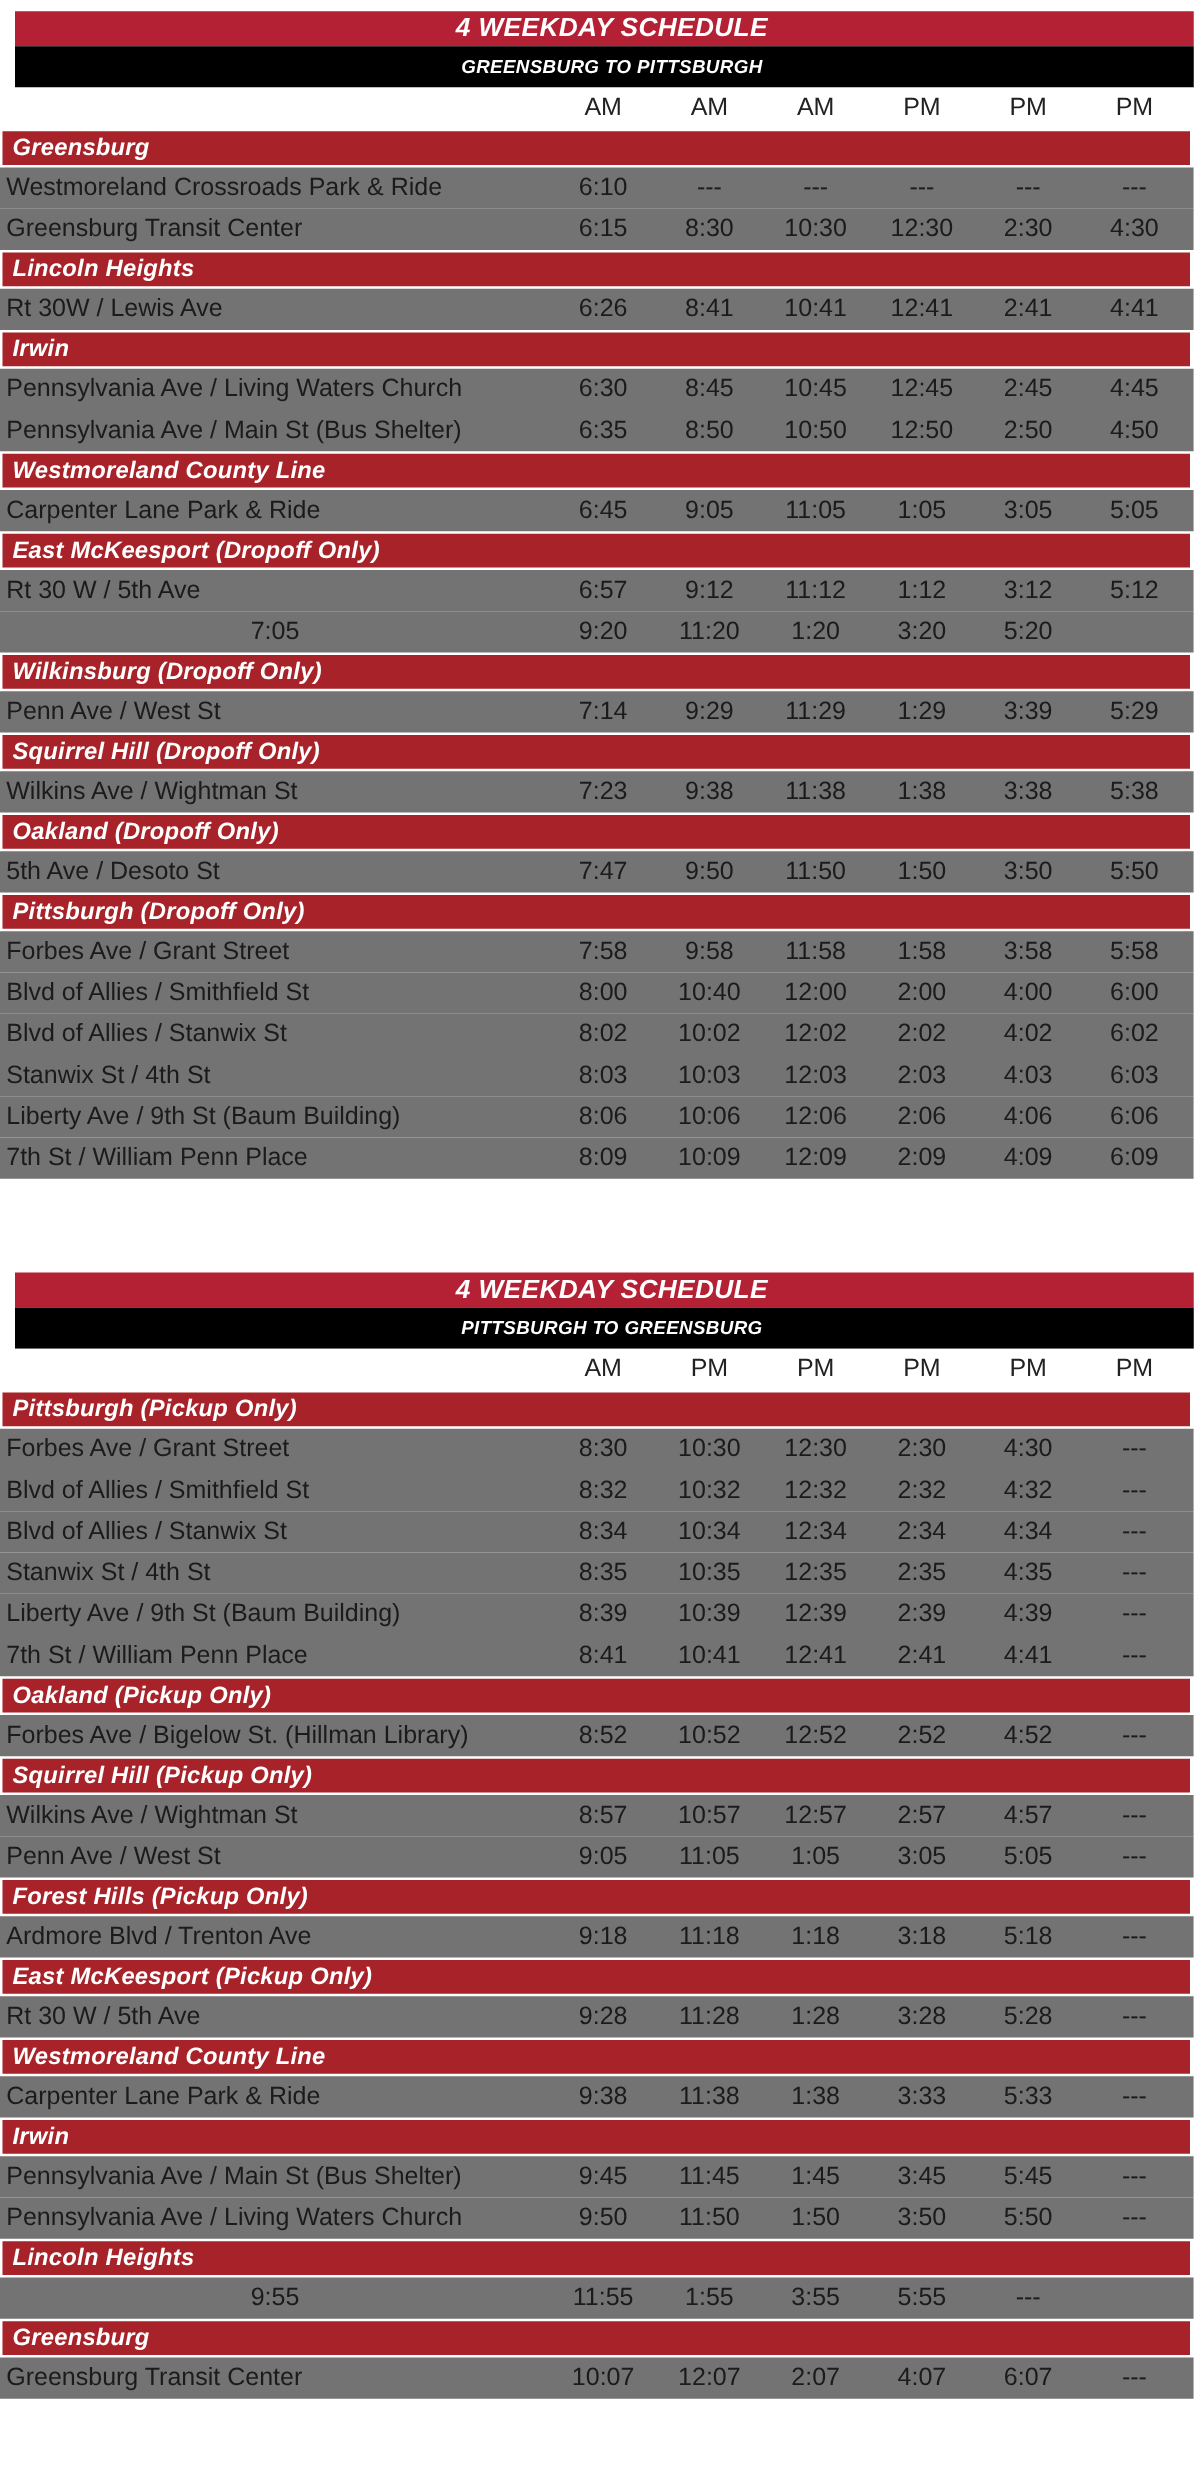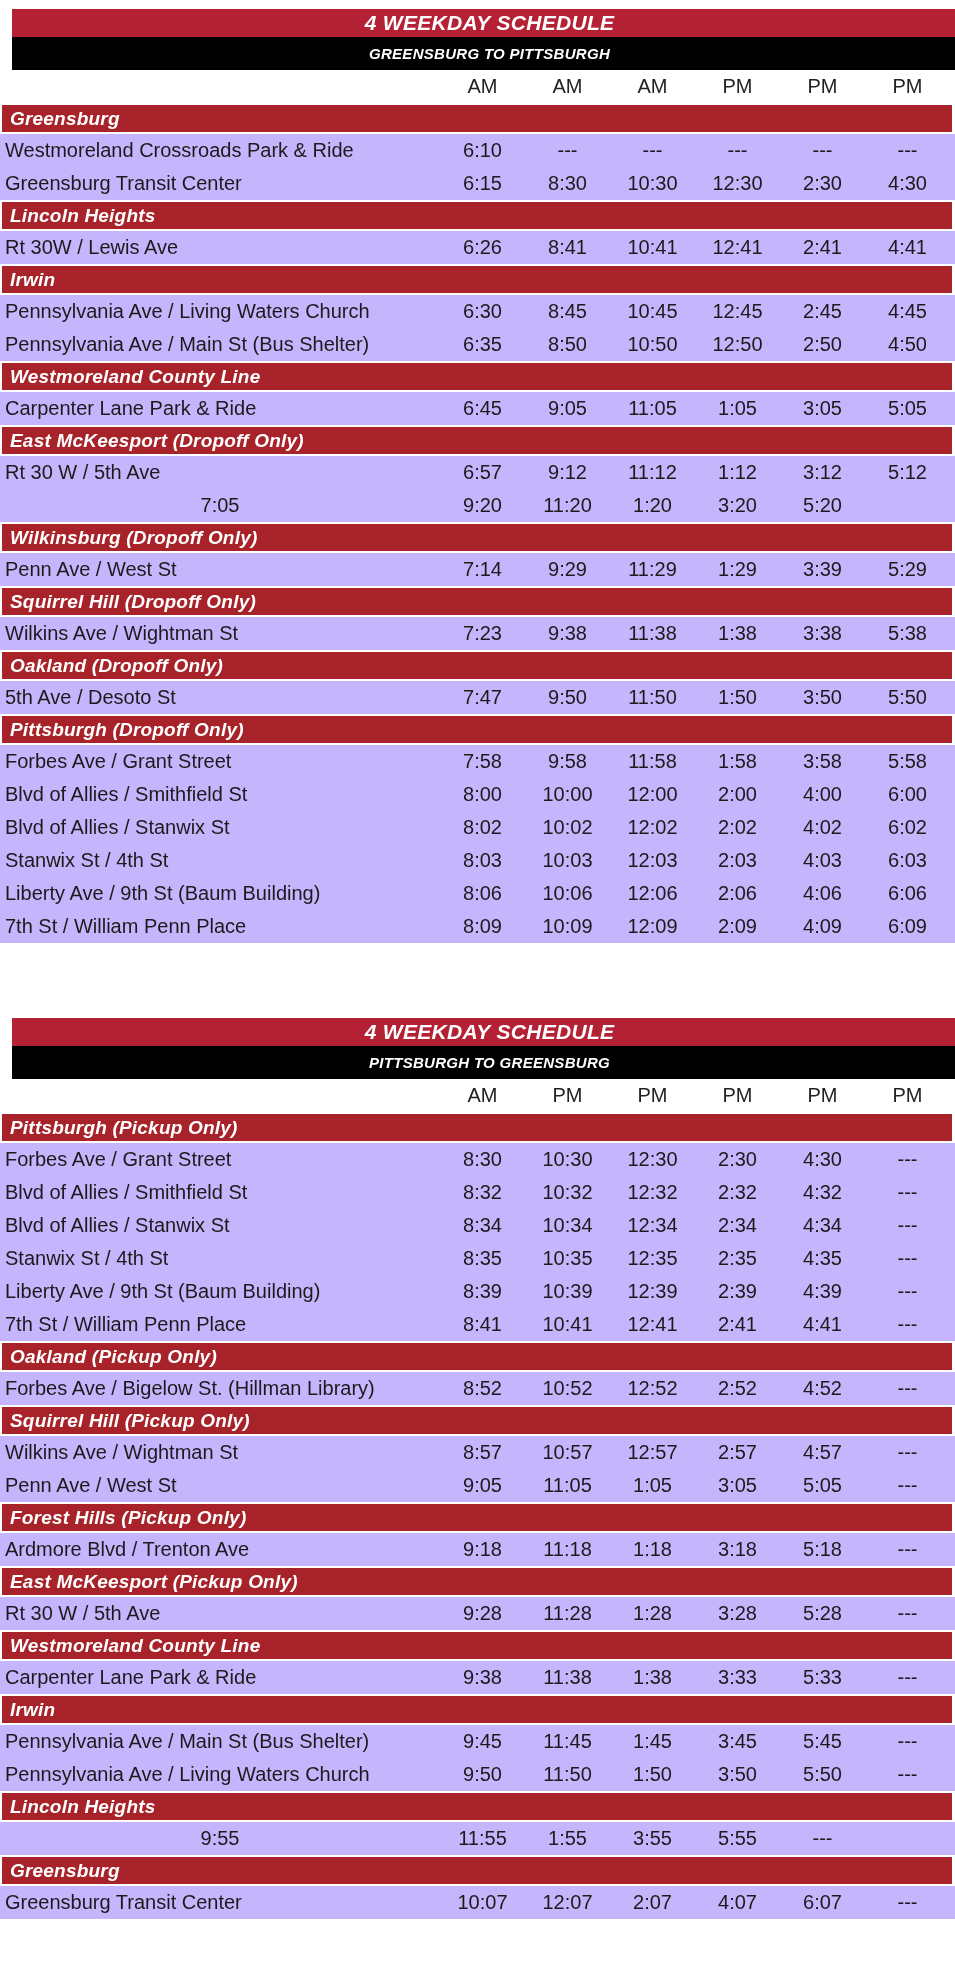--- a/index.html
+++ b/index.html
@@ -26,21 +26,21 @@
   }
   .period-cell{text-align:center;font-size:20px;color:#222;}
   .section-row{
     height:27px;line-height:27px;margin:2px 3px 2px 2px;
     background:var(--section-red);color:#fff;
     font-weight:700;font-style:italic;font-size:19px;
     padding-left:8px;letter-spacing:.2px;
   }
   .stop-row{
     display:grid;grid-template-columns:440px repeat(6,85px);
-    height:33px;align-items:center;background:#c4b5fd;font-size:20px;
+    height:33px;align-items:center;background:#737373;font-size:20px;
   }
   .stop-name{padding-left:5px;white-space:nowrap;overflow:hidden;}
   .time-cell{text-align:center;white-space:nowrap;}
 </style>
 </head>
 <body>
 
 <div class="page">
 
   <section class="schedule" data-schedule="0">
@@ -172,21 +172,21 @@
           <div class="time-cell">7:58</div>
           <div class="time-cell">9:58</div>
           <div class="time-cell">11:58</div>
           <div class="time-cell">1:58</div>
           <div class="time-cell">3:58</div>
           <div class="time-cell">5:58</div>
         </div>
         <div class="stop-row">
           <div class="stop-name">Blvd of Allies / Smithfield St</div>
           <div class="time-cell">8:00</div>
-          <div class="time-cell">10:00</div>
+          <div class="time-cell">10:40</div>
           <div class="time-cell">12:00</div>
           <div class="time-cell">2:00</div>
           <div class="time-cell">4:00</div>
           <div class="time-cell">6:00</div>
         </div>
         <div class="stop-row">
           <div class="stop-name">Blvd of Allies / Stanwix St</div>
           <div class="time-cell">8:02</div>
           <div class="time-cell">10:02</div>
           <div class="time-cell">12:02</div>

